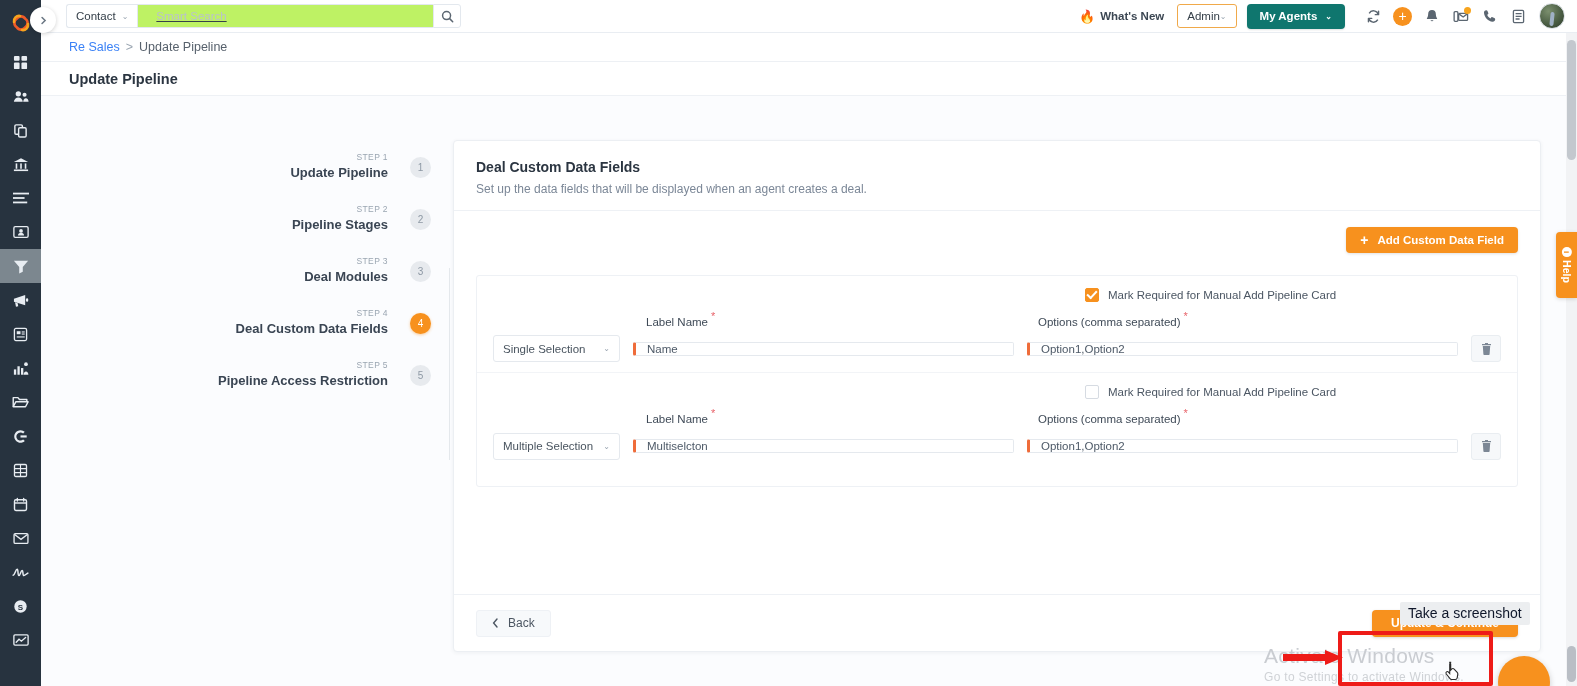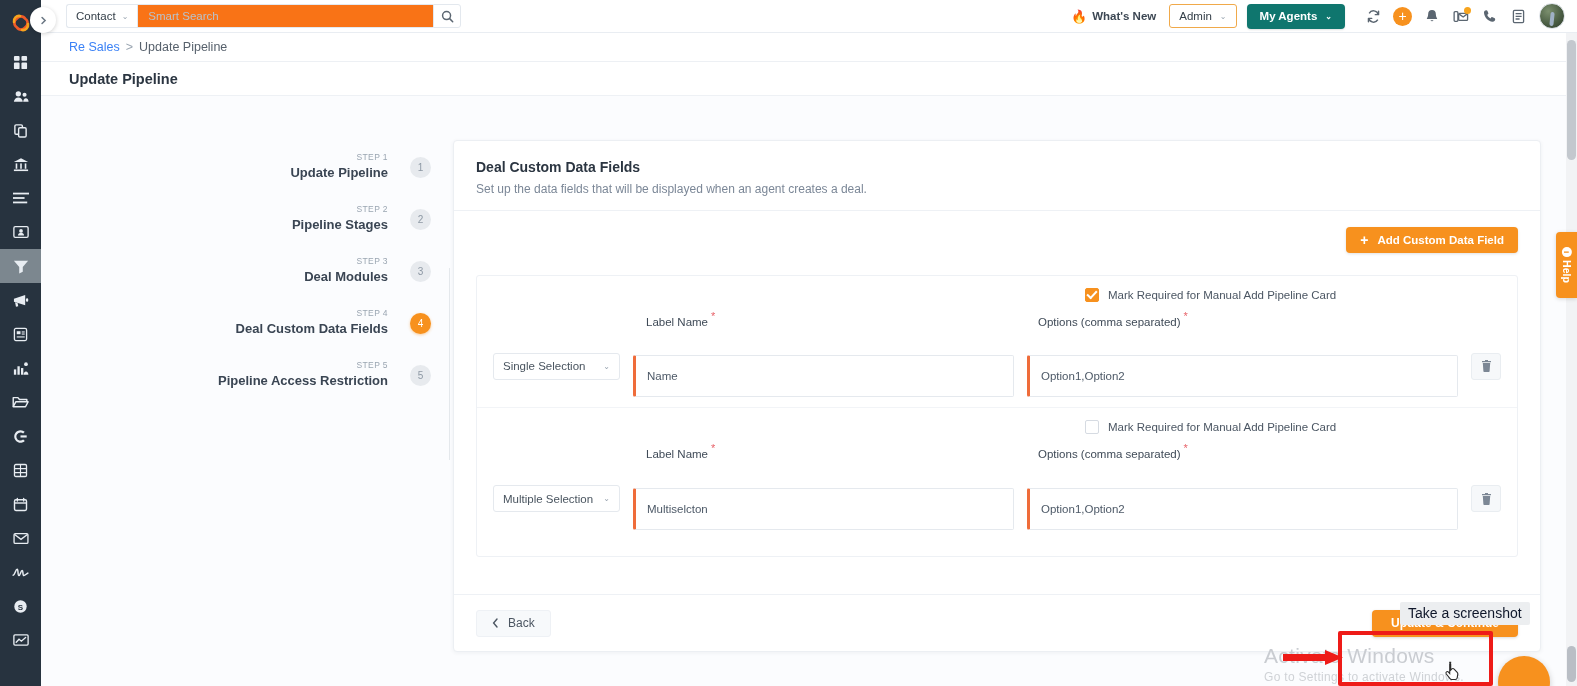--- a/index.html
+++ b/index.html
@@ -41,35 +41,35 @@
   }
   .search-wrap { display:flex; align-items:center; margin-left:25px; height:24px; }
   .contact-select {
     display:flex; align-items:center; gap:6px; height:24px; padding:0 9px;
     border:1px solid #e3e8ee; border-right:none; border-radius:3px 0 0 3px;
     font-size:11.5px; color:#36404a; background:#fff; cursor:pointer; white-space:nowrap;
   }
   .caret { font-size:8px; color:#9aa5b1; }
   .smart-search {
     width:296px; height:24px; border:1px solid #e3e8ee; border-right:none;
-    padding:0 10px; font-size:11.5px; color:#36404a; outline:none; background:#f97316;
+    padding:0 18px; font-size:11.5px; color:#36404a; outline:none; background:#bef264;text-decoration:underline;
   }
   .smart-search::placeholder { color:#b9c2cb; }
   .search-btn {
     width:28px; height:24px; border:1px solid #e3e8ee; border-radius:0 3px 3px 0;
     background:#fff; display:flex; align-items:center; justify-content:center; cursor:pointer;
     color:#5b6671;
   }
   .top-right { margin-left:auto; display:flex; align-items:center; gap:0; padding-right:12px; }
   .whats-new {
     display:flex; align-items:center; gap:5px; font-size:11.5px; font-weight:bold;
     color:#3c4753; cursor:pointer; margin-right:13px;
   }
   .admin-box {
-    display:flex; align-items:center; gap:8px; height:24px; padding:7px 9px;
+    display:flex; align-items:center; height:24px; padding:7px 9px;
     border:1px solid #f0a94a; border-radius:3px; font-size:11.5px; color:#36404a;
     cursor:pointer; margin-right:10px;
   }
   .my-agents {
     display:flex; align-items:center; gap:8px; height:25px; padding:0 13px;
     background:#0f766e; border-radius:4px; color:#fff; font-size:11.5px; font-weight:bold;
     cursor:pointer; margin-right:14px; box-shadow:0 1px 2px rgba(0,0,0,.12);
   }
   .ic-btn { width:29px; height:26px; display:flex; align-items:center; justify-content:center;
     color:#5b6671; cursor:pointer; position:relative; }
@@ -173,23 +173,23 @@
   .lbl-label-name { width:392px; flex:0 0 auto; padding-left:13px; }
   .lbl-options { flex:1; padding-left:13px; }
 
   .inputs-line { display:flex; align-items:center; gap:13px; }
   .type-select {
     width:127px; height:27px; border:1px solid #e5e9ee; border-radius:3px; background:#fff;
     display:flex; align-items:center; justify-content:space-between; padding:0 9px;
     font-size:11.5px; color:#49545f; cursor:pointer;
   }
   .txt-input {
-    height:42px; border:1px solid #e5e9ee; border-left:3px solid #ef6c3a; border-radius:2px;
+    height:14px; border:1px solid #e5e9ee; border-left:3px solid #ef6c3a; border-radius:2px;
     background:#fff; display:flex; align-items:center; padding:0 11px;
-    font-size:11.5px; color:#4d5967; cursor:text;margin-top:20px;
+    font-size:11.5px; color:#4d5967; cursor:text;
   }
   .txt-label { width:381px; flex:0 0 auto; }
   .txt-options { flex:1; }
   .del-btn {
     width:30px; height:27px; border:1px solid #e9edf1; border-radius:3px; background:#f6f8fa;
     display:flex; align-items:center; justify-content:center; cursor:pointer; color:#7c8795;
     flex:0 0 auto;
   }
 
   .card-foot {

